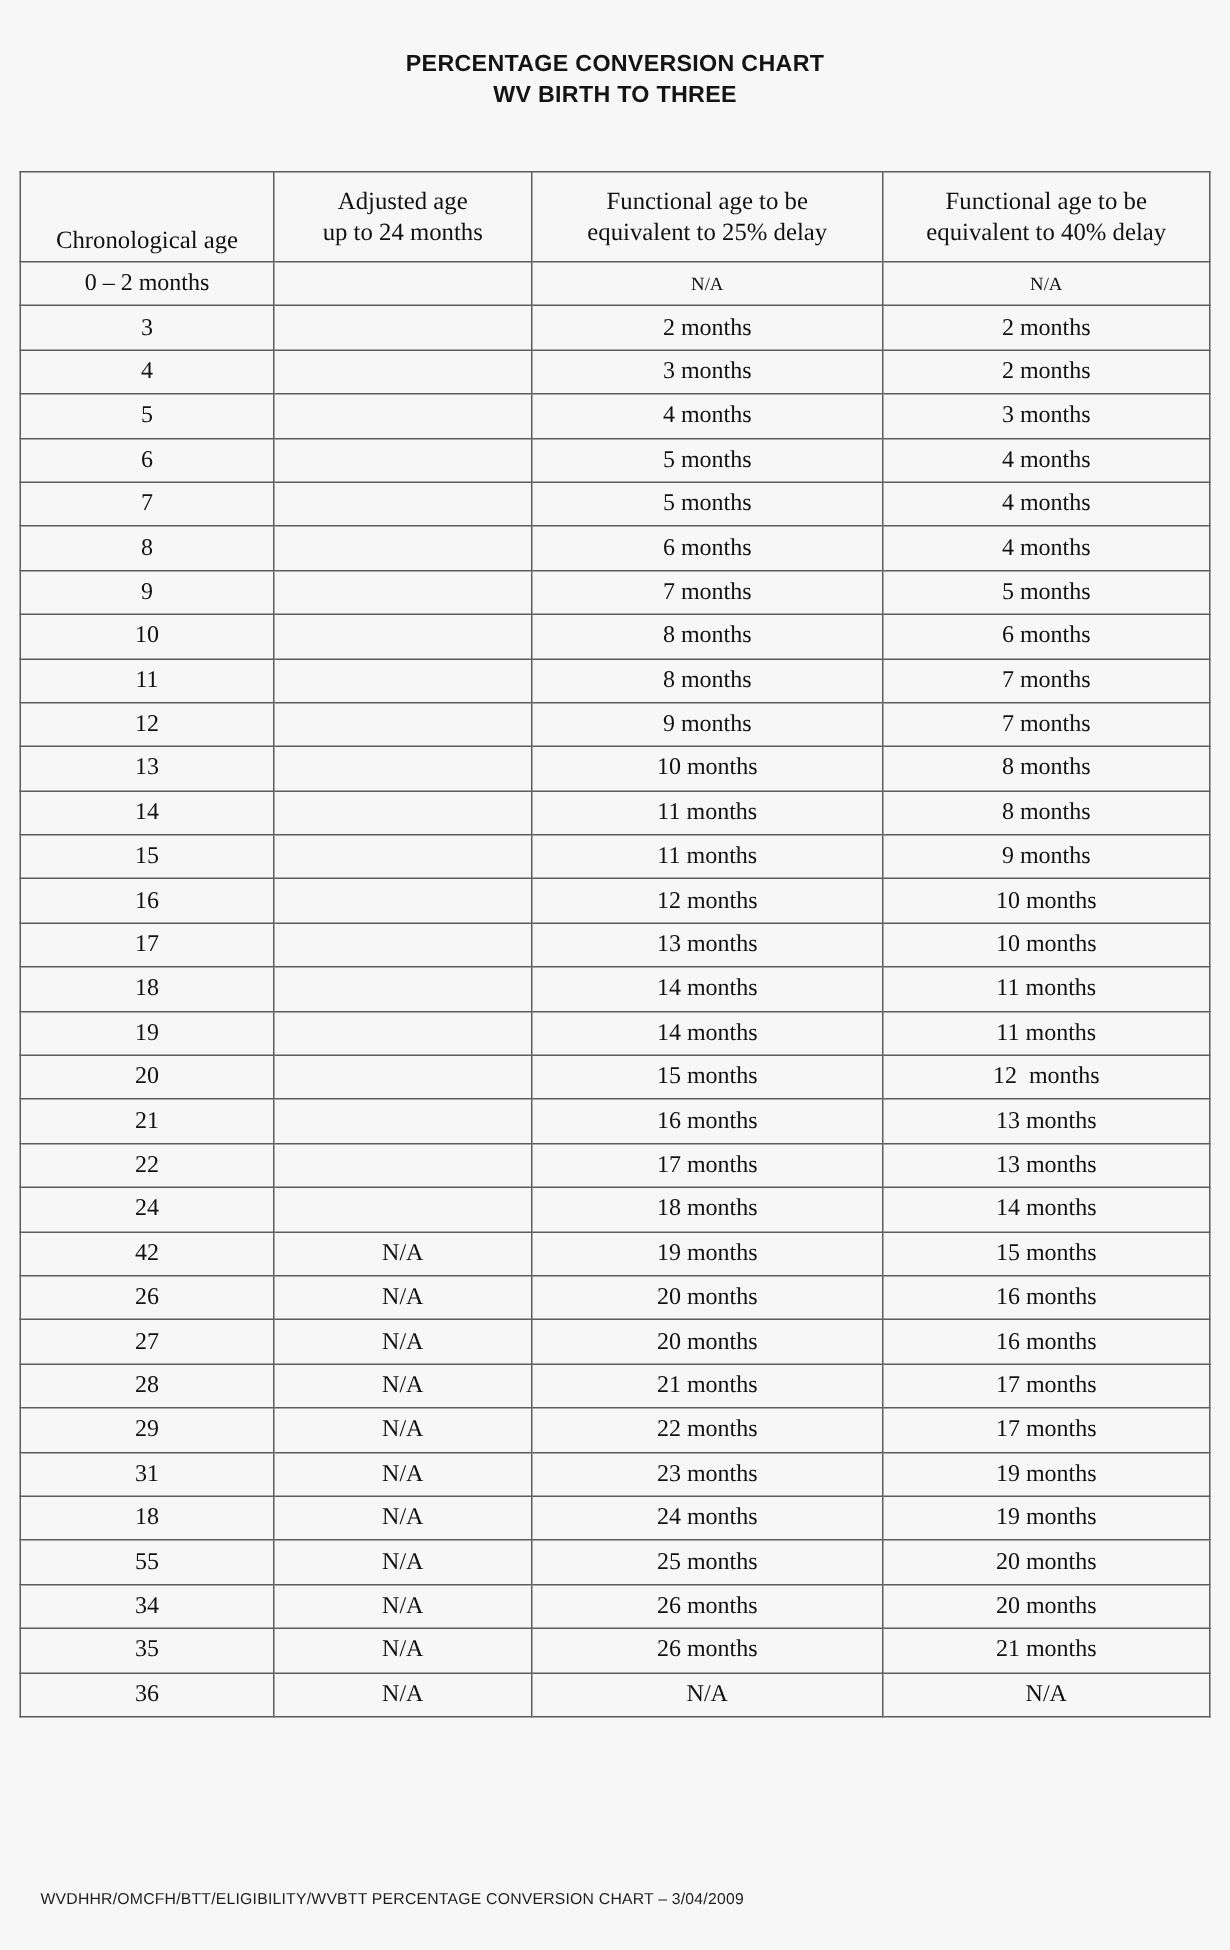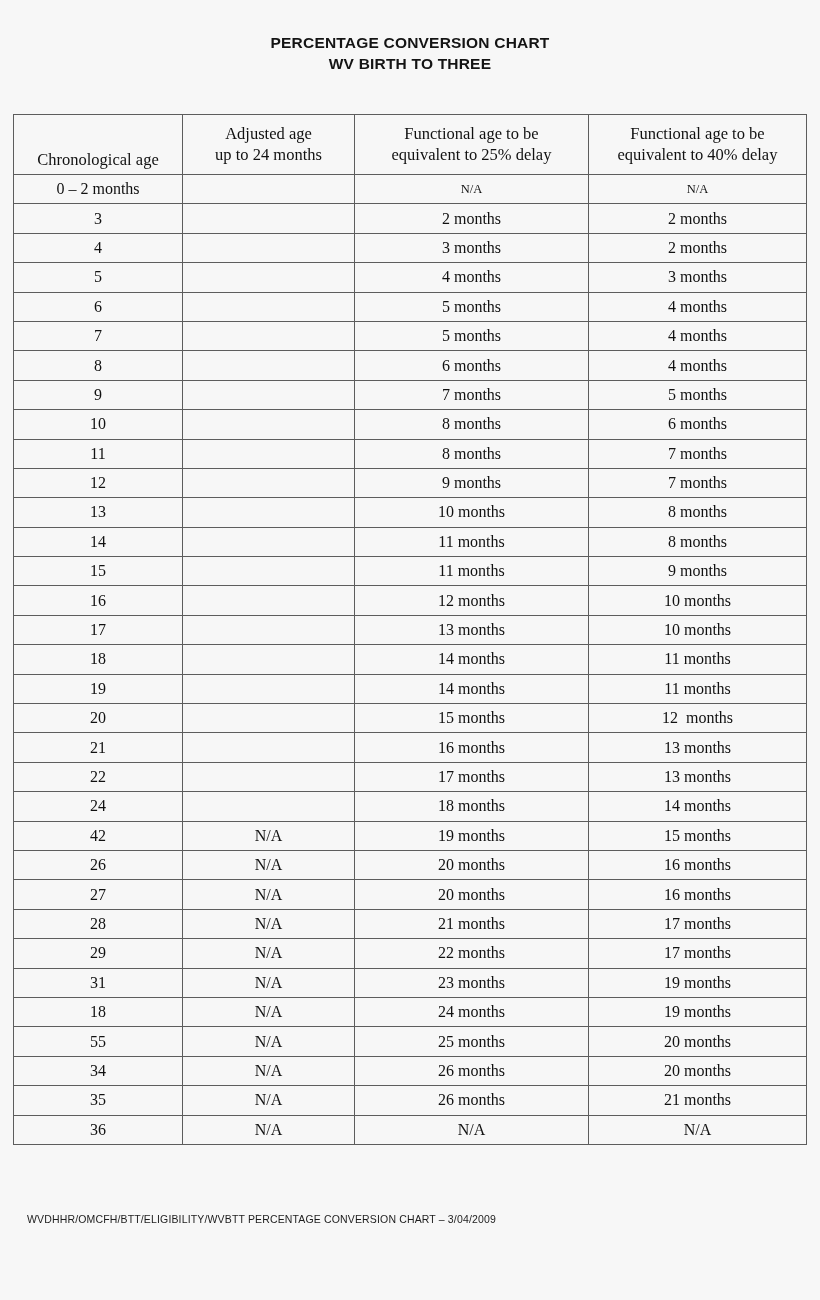--- a/index.html
+++ b/index.html
@@ -91,21 +91,21 @@
     font-size: 12.5px;
   }
   table.conv tbody td.empty {
     font-size: 16px;
   }
 
   
   .doc-footer {
     position: absolute;
     left: 27px;
-    top: 1213px;
+    top: 1260px;
     font-family: "Liberation Sans", sans-serif;
     font-size: 10.5px;
     letter-spacing: 0.15px;
     color: #1c1c1c;
     white-space: pre;
     text-align: center;
   }
 </style>
 </head>
 <body>

